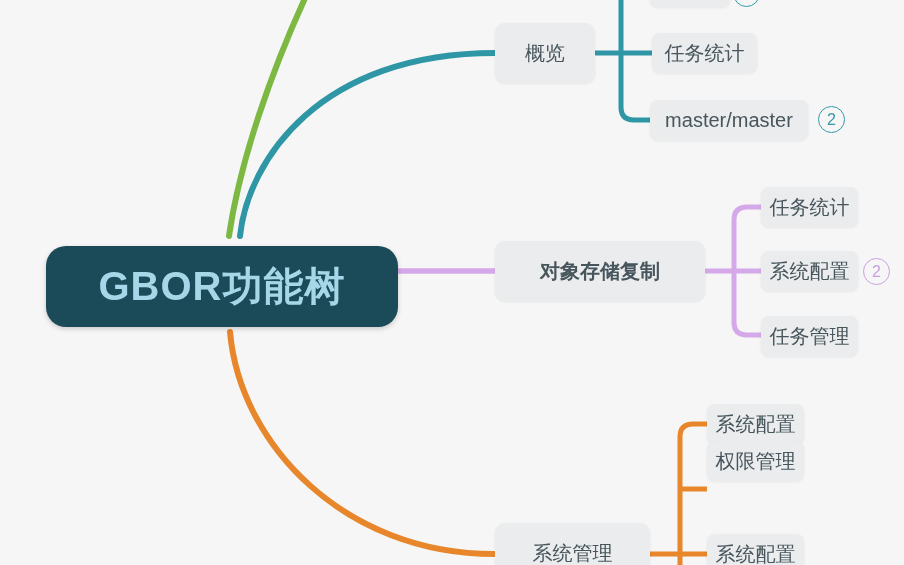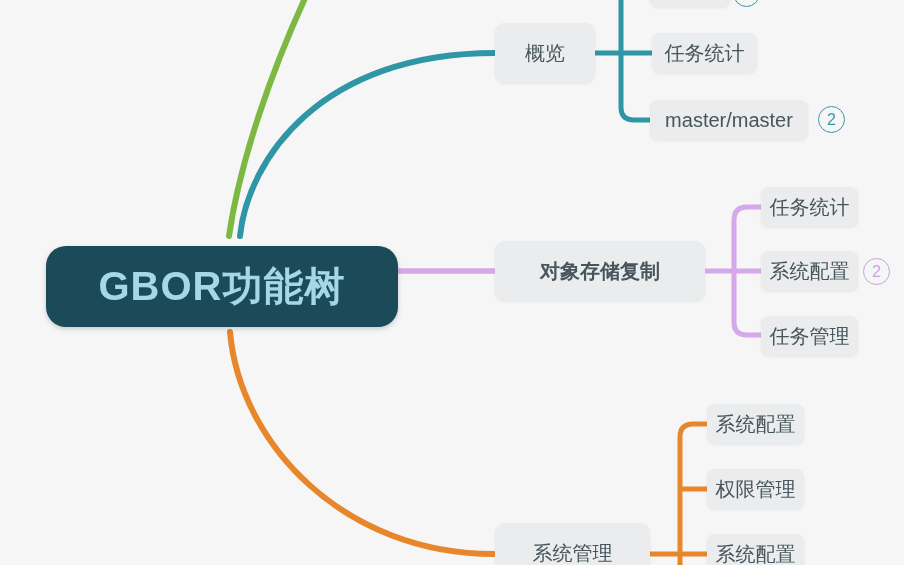--- a/index.html
+++ b/index.html
@@ -90,14 +90,14 @@
 <div class="badge badge-teal" style="left:818px;top:106px;">2</div>
 
 <div class="node main-topic" style="left:495px;top:241px;width:210px;height:60px;font-weight:bold;">对象存储复制</div>
 <div class="node sub-topic" style="left:761px;top:187px;width:97px;height:40px;">任务统计</div>
 <div class="node sub-topic" style="left:761px;top:251px;width:97px;height:40px;">系统配置</div>
 <div class="badge badge-purple" style="left:863px;top:258px;">2</div>
 <div class="node sub-topic" style="left:761px;top:316px;width:97px;height:40px;">任务管理</div>
 
 <div class="node main-topic" style="left:495px;top:523px;width:155px;height:60px;">系统管理</div>
 <div class="node sub-topic" style="left:707px;top:404px;width:97px;height:40px;">系统配置</div>
-<div class="node sub-topic" style="left:707px;top:469px;width:97px;height:40px;">权限管理</div>
+<div class="node sub-topic" style="left:707px;top:441px;width:97px;height:40px;">权限管理</div>
 <div class="node sub-topic" style="left:707px;top:534px;width:97px;height:40px;">系统配置</div>
 
 </body></html>

